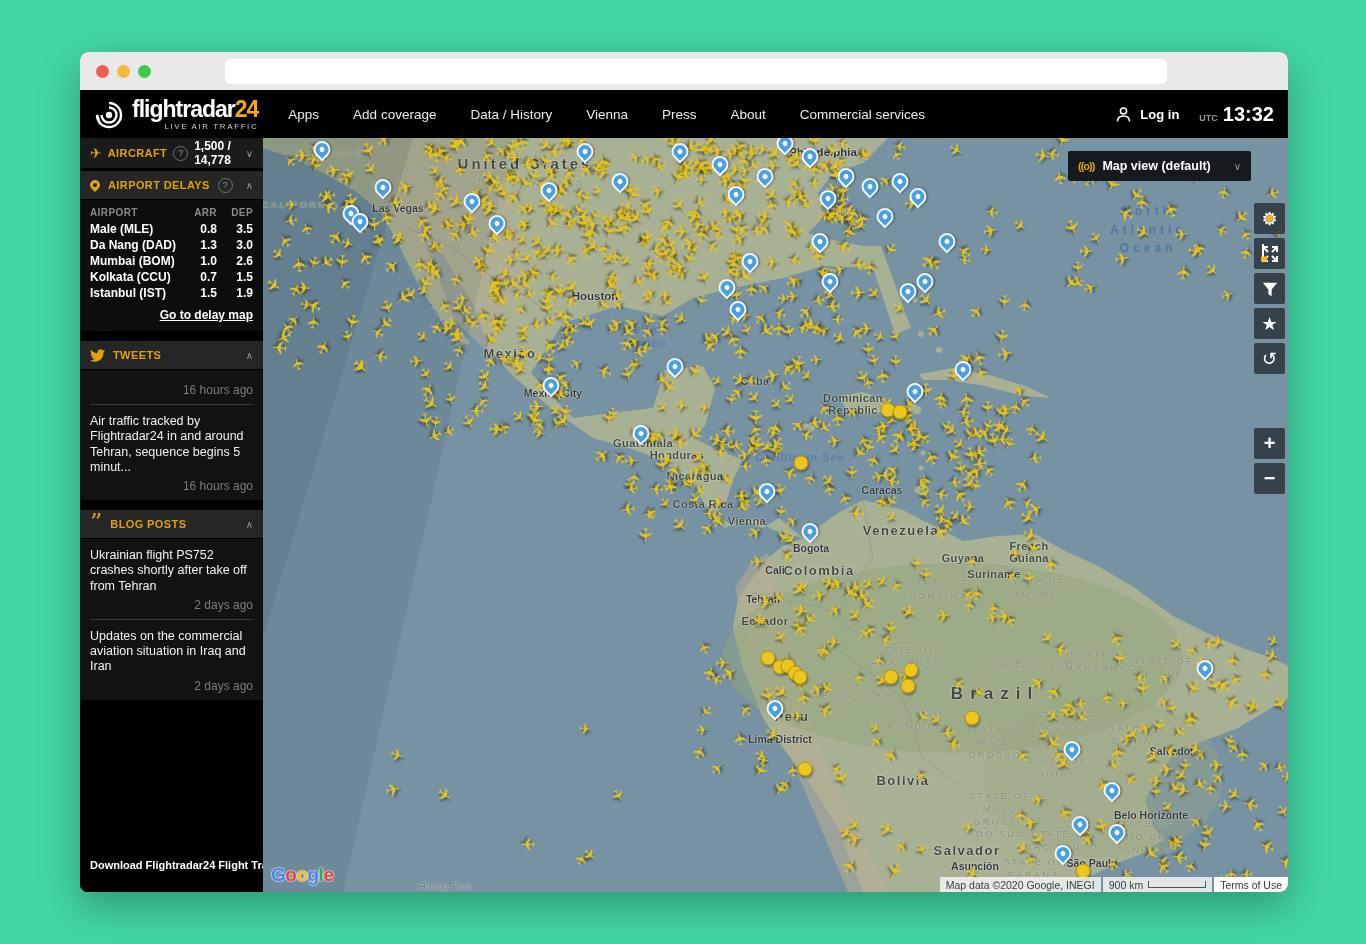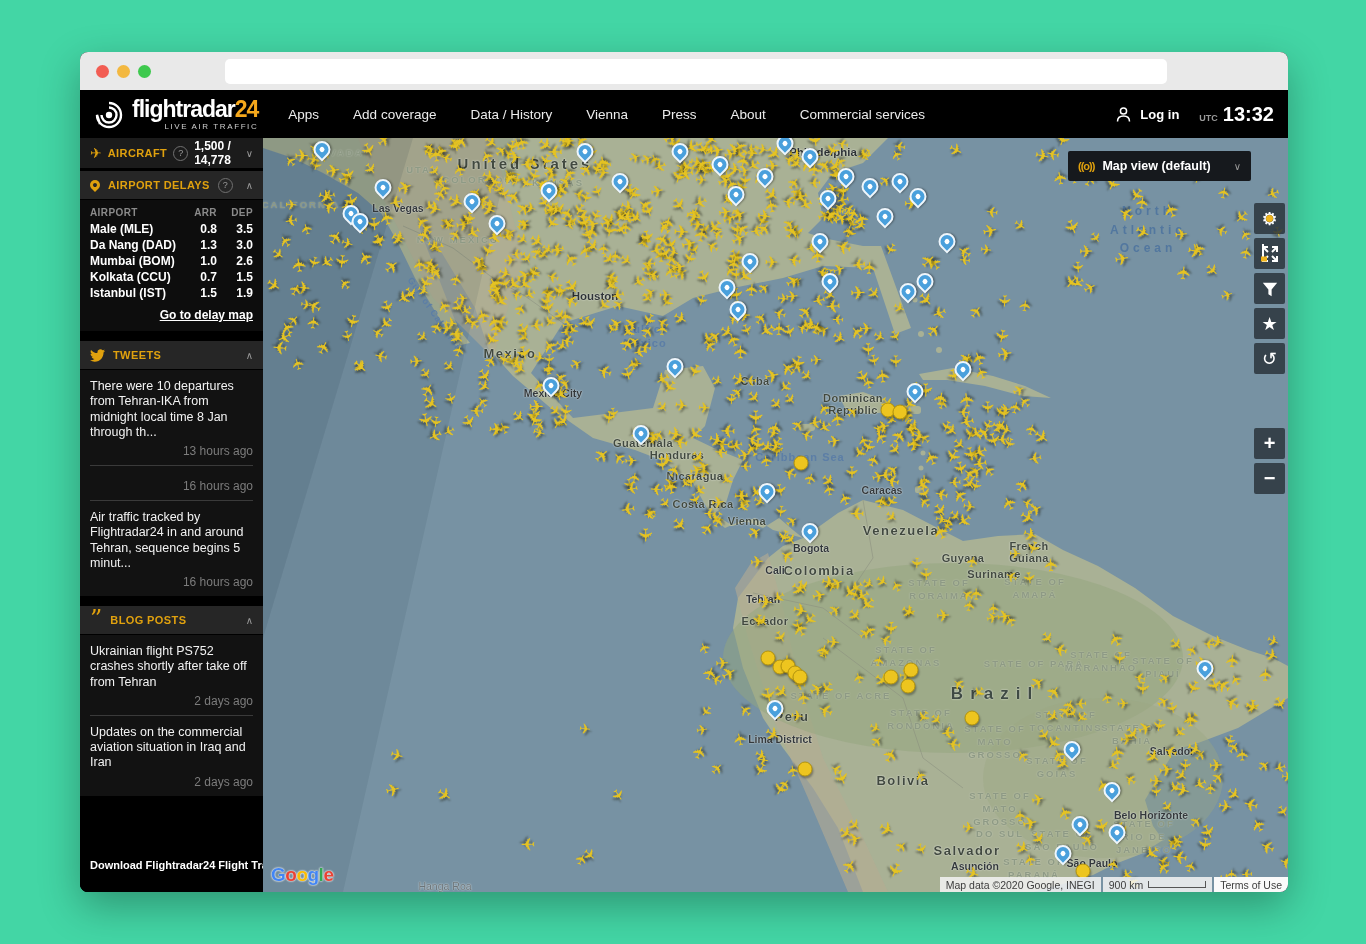--- a/index.html
+++ b/index.html
@@ -213,24 +213,20 @@
           </div>
 
           <div class="sec-h">
             <svg width="15" height="13" viewBox="0 0 20 17">
               <path fill="#e0a10e" d="M20 2.2c-.7.3-1.5.6-2.3.7.8-.5 1.5-1.3 1.8-2.3-.8.5-1.7.8-2.6 1A4.1 4.1 0 0 0 9.8 4.4c0 .3 0 .6.1.9C6.5 5.1 3.5 3.5 1.4 1 1 1.7.8 2.4.8 3.2c0 1.4.7 2.7 1.8 3.4-.7 0-1.3-.2-1.9-.5v.1c0 2 1.4 3.7 3.3 4-.3.1-.7.2-1.1.2-.3 0-.5 0-.8-.1.5 1.6 2 2.8 3.9 2.9A8.3 8.3 0 0 1 0 14.9 11.7 11.7 0 0 0 6.3 16.7c7.5 0 11.7-6.3 11.7-11.7v-.5c.8-.6 1.5-1.3 2-2.3z"></path>
             </svg>
             <span class="sec-title">TWEETS</span>
             <span class="chev">∧</span>
           </div>
           <div class="feed" id="tweets-list">
-              <div class="feed-item">
-                <div class="feed-text">There were 10 departures from Tehran-IKA from midnight local time 8 Jan through th...</div>
-                <div class="feed-time">13 hours ago</div>
-              </div>
               <div class="feed-item">
                 <div class="feed-time">16 hours ago</div>
               </div>
               <div class="feed-item">
                 <div class="feed-text">Air traffic tracked by Flightradar24 in and around Tehran, sequence begins 5 minut...</div>
                 <div class="feed-time">16 hours ago</div>
               </div>
             </div>
 
           <div class="sec-h">

